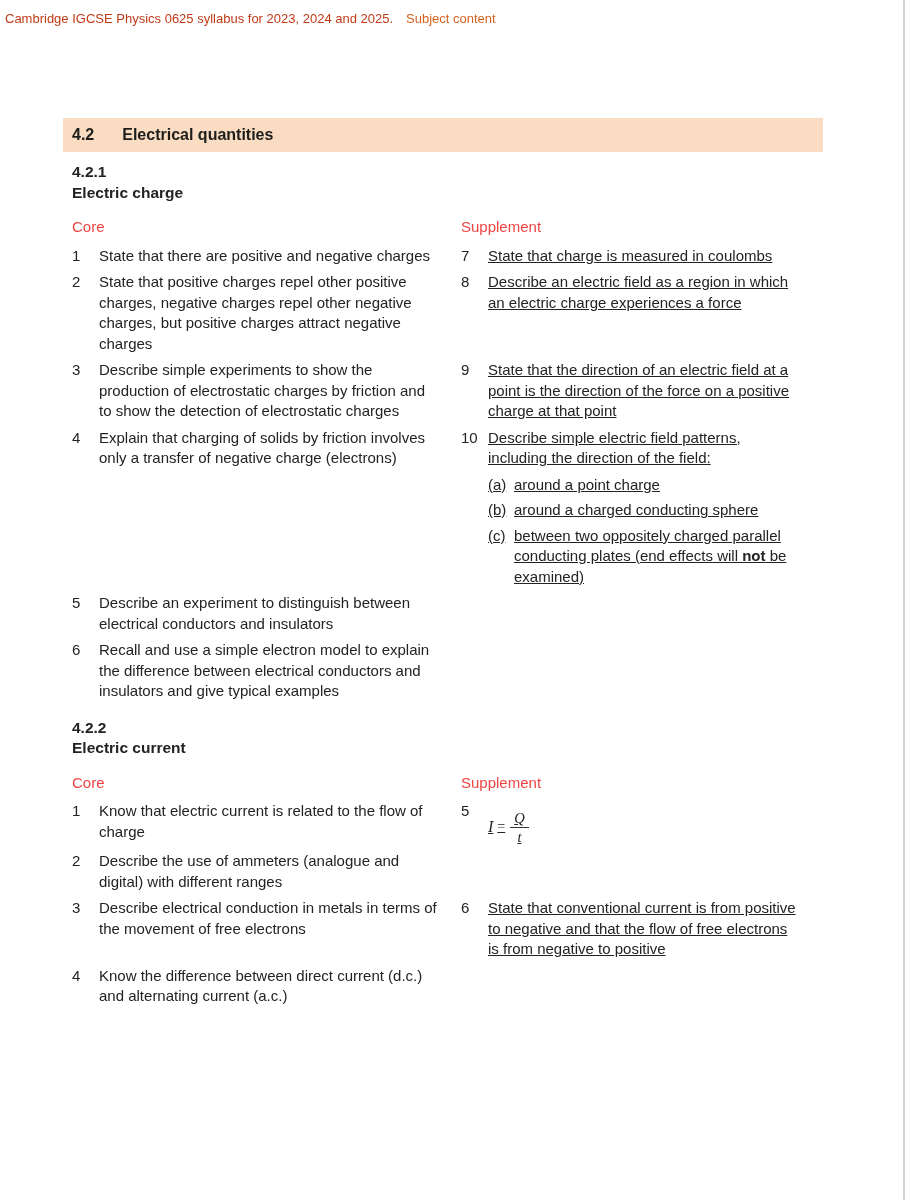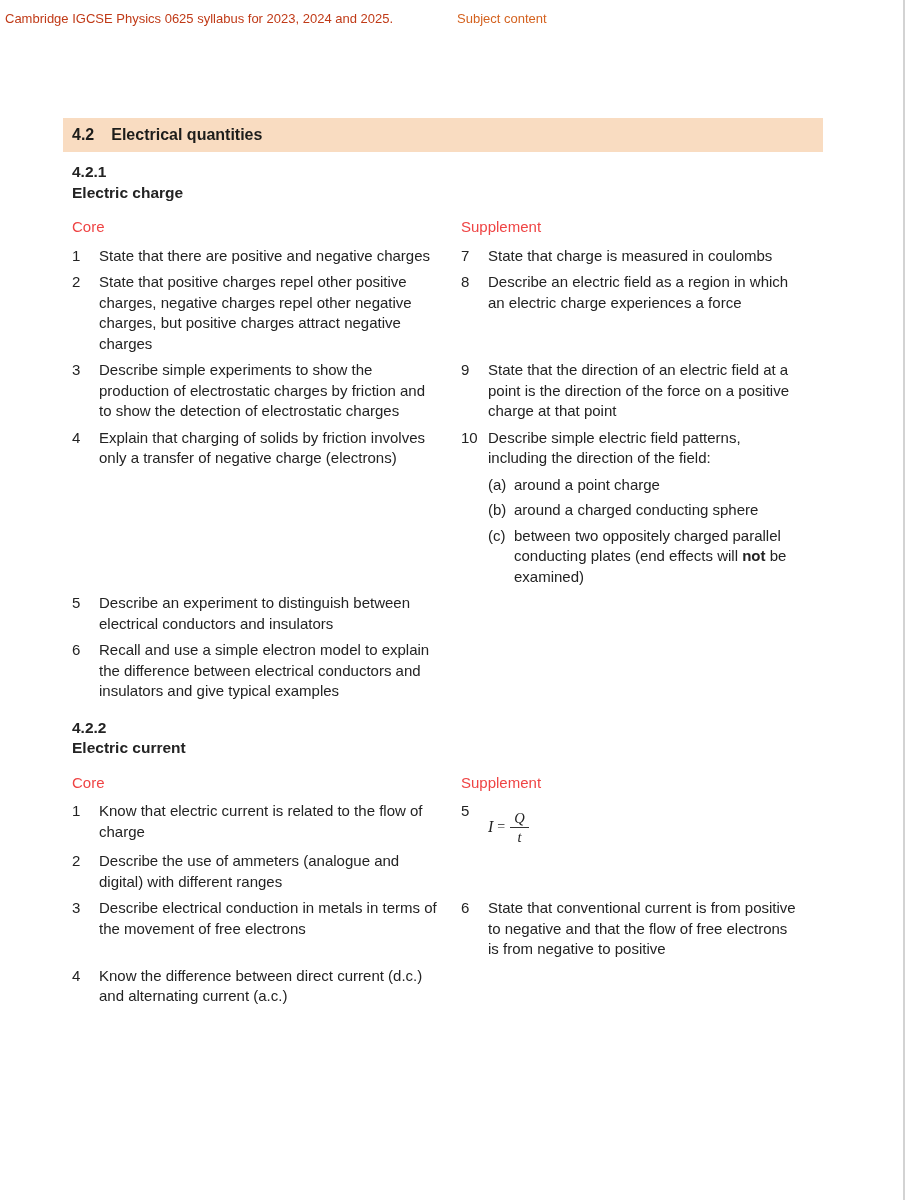--- a/index.html
+++ b/index.html
@@ -8,54 +8,54 @@
     width: 916px; height: 1200px;
     background: #ffffff;
     font-family: "Liberation Sans", "DejaVu Sans", sans-serif;
     color: #232323;
   }
   .page { position: relative; width: 916px; height: 1200px; overflow: hidden; background: #fff; }
   .edge-line { position: absolute; top: 0; left: 903px; width: 2px; height: 1200px; background: #d3d3d3; }
 
   .page-header {
     position: absolute; top: 11px; left: 5px;
-    font-size: 13px; display: flex; gap: 28px; white-space: nowrap;
+    font-size: 13px; display: flex; gap: 13px; white-space: nowrap;
   }
   .header-title { color: #c03a17; }
-  .header-label { color: #d4621f; margin-left: 36px; }
+  .header-label { color: #d4621f; }
 
   .content { position: absolute; top: 118px; left: 63px; width: 760px; }
 
   .section-bar {
     background: #f9dcc1; height: 34px;
     display: flex; align-items: center;
     padding-left: 9px; font-weight: bold; font-size: 16px; color: #1d1d1b;
   }
-  .section-bar .sec-num { margin-right: 17px; text-align: center; }
+  .section-bar .sec-num { margin-right: 28px; text-align: center; }
 
   .subsection-heading {
     margin-top: 10px; font-weight: bold; font-size: 15.5px; line-height: 20.5px;
     display: flex; padding-left: 9px; flex-direction: column;
   }
   .subsection-heading .ss-num { width: 45px; flex-shrink: 0; }
   .subsection-heading.second { margin-top: 16px; }
 
   .twocol {
     display: grid; grid-template-columns: 389px 362px;
     padding-left: 9px;
   }
   .labels-row { margin-top: 14px; margin-bottom: 8px; }
   .col-label { color: #ef4444; font-size: 15px; line-height: 20.5px; }
 
   .row { margin-bottom: 6px; }
   .cell { display: flex; align-items: flex-start; }
   .cell .num { width: 27px; flex-shrink: 0; font-size: 15px; line-height: 20.5px; }
   .cell .text { flex: 1; font-size: 15px; line-height: 20.5px; }
   .core-cell .text { padding-right: 24px; }
-  .supp-cell .text { padding-right: 22px; }
+  .supp-cell .text { padding-right: 22px; text-decoration: underline; }
 
   .subitem { display: flex; margin-top: 5px; }
   .subitem.first { margin-top: 6px; }
   .subitem .sub-label { width: 26px; flex-shrink: 0; }
   .subitem .sub-text { flex: 1; }
   .sub-text b { font-weight: bold; }
 
   .equation {
     display: flex; align-items: center; margin-top: 9px;
     font-family: "Liberation Serif", "DejaVu Serif", serif;

